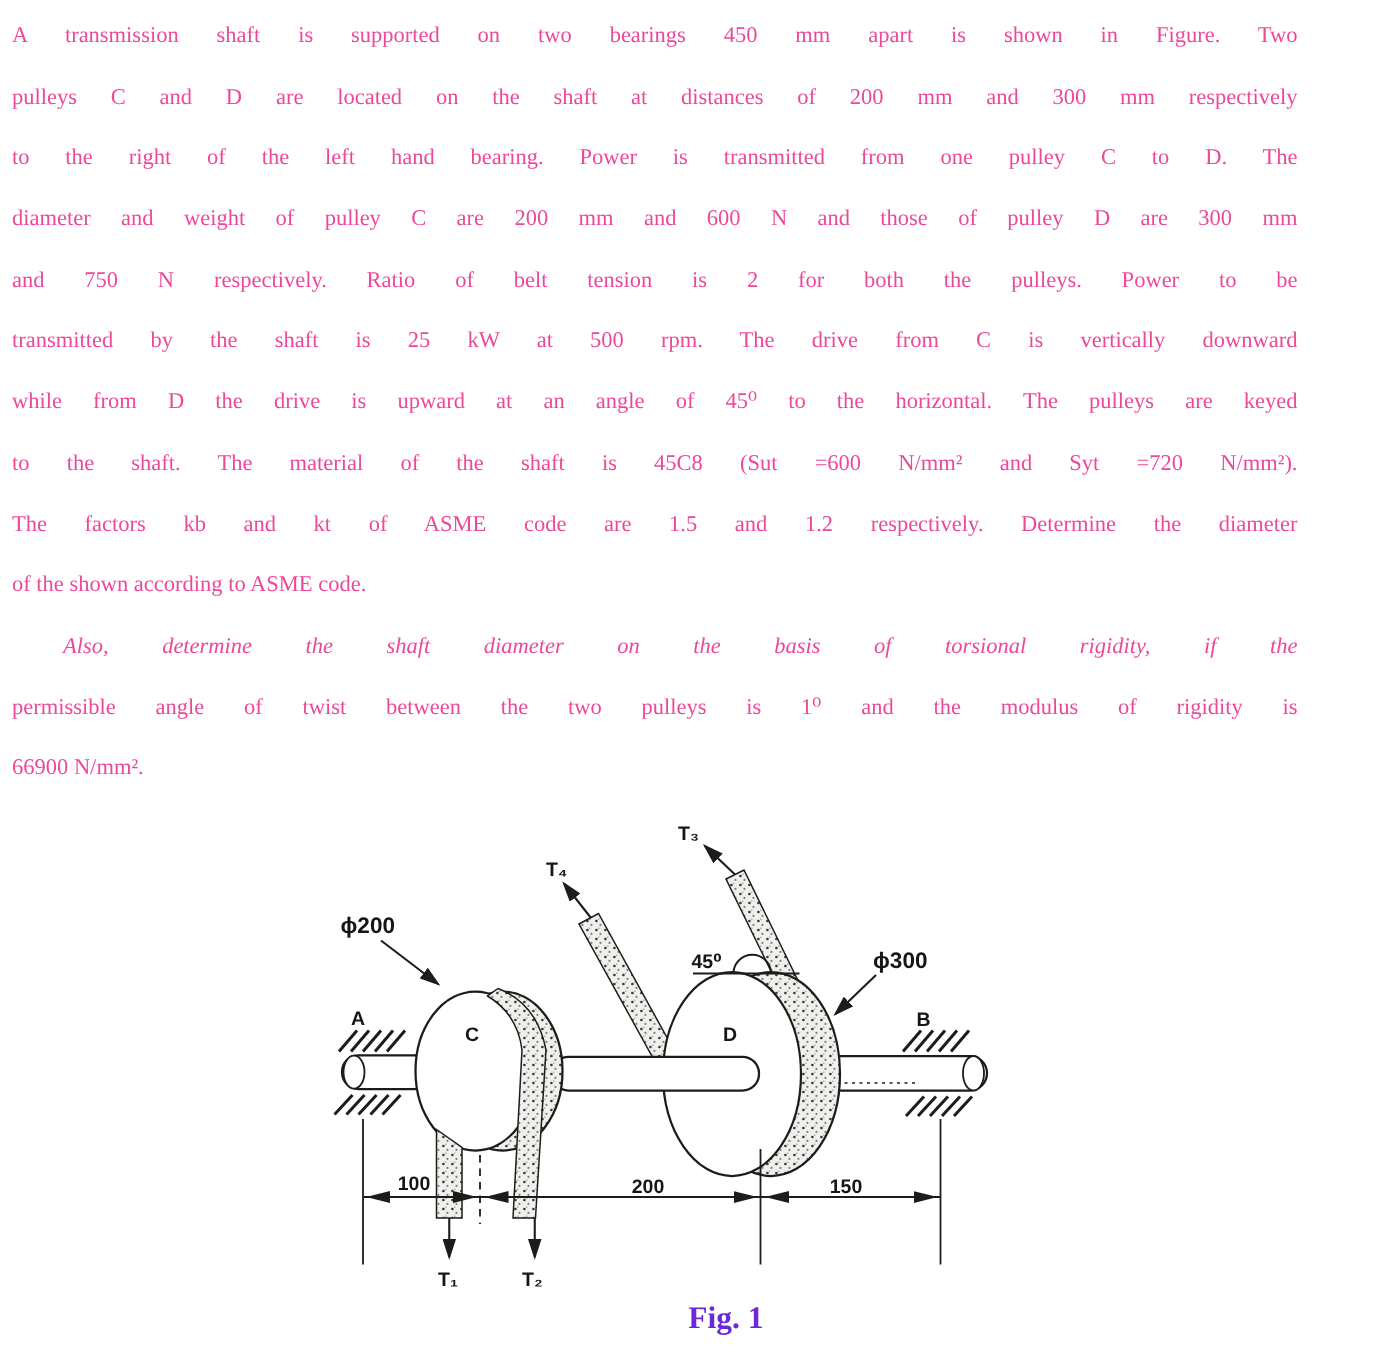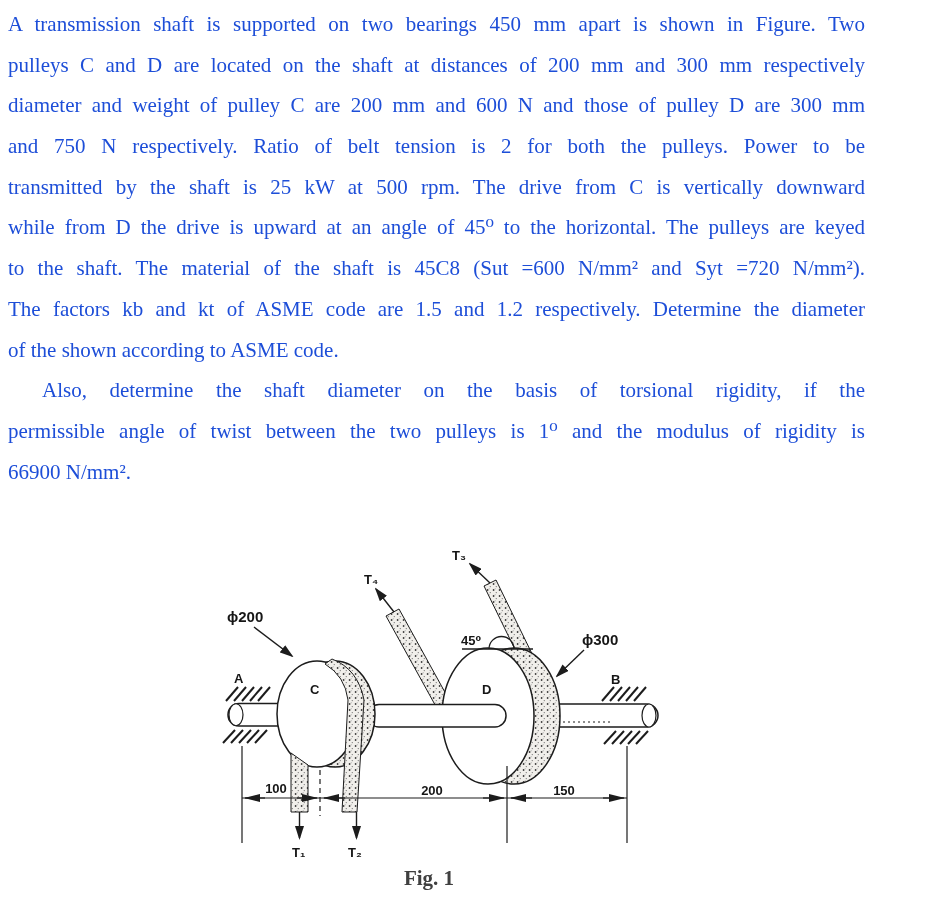--- a/index.html
+++ b/index.html
@@ -3,42 +3,43 @@
 <meta charset="utf-8">
 <style>
   html,body{margin:0;padding:0;}
   body{
     width:929px;height:902px;position:relative;overflow:hidden;
     background:#ffffff;color:#0a0a0a;
     font-family:"Liberation Serif","DejaVu Serif",serif;
   }
   .text-block{position:absolute;left:8px;top:4px;width:857px;}
   .tline{
-    height:40.7px;line-height:40.7px;font-size:21px;
+    height:40.7px;line-height:40.7px;font-size:15px;
     text-align:justify;text-align-last:justify;
-    overflow:hidden;color:#1d4ed8;
+    overflow:hidden;color:#ec4899;
   }
   .tline.para-end{text-align-last:left;}
-  .tline.indent{text-indent:34px;}
+  .tline.indent{text-indent:34px;font-style:italic;}
   .fig-svg{position:absolute;left:0;top:528px;}
   .fig-caption{
     position:absolute;left:349px;top:866px;width:160px;
-    text-align:center;font-weight:bold;font-size:21px;color:#404040;
+    text-align:right;font-weight:bold;font-size:21px;color:#6d28d9;
   }
   .ink{stroke:#1c1c1c;fill:none;}
   .flabel{font:600 13px "Liberation Sans","DejaVu Sans",sans-serif;fill:#161616;}
   .fdia{font:600 15px "Liberation Sans","DejaVu Sans",sans-serif;fill:#161616;}
   .fdim{font:600 13px "Liberation Sans","DejaVu Sans",sans-serif;fill:#161616;}
 </style>
 </head>
 <body>
 
 <div class="text-block">
   <div class="tline">A transmission shaft is supported on two bearings 450 mm apart is shown in Figure. Two</div>
   <div class="tline">pulleys C and D are located on the shaft at distances of 200 mm and 300 mm respectively</div>
+  <div class="tline">to the right of the left hand bearing. Power is transmitted from one pulley C to D. The</div>
   <div class="tline">diameter and weight of pulley C are 200 mm and 600 N and those of pulley D are 300 mm</div>
   <div class="tline">and 750 N respectively. Ratio of belt tension is 2 for both the pulleys. Power to be</div>
   <div class="tline">transmitted by the shaft is 25 kW at 500 rpm. The drive from C is vertically downward</div>
   <div class="tline">while from D the drive is upward at an angle of 45⁰ to the horizontal. The pulleys are keyed</div>
   <div class="tline">to the shaft. The material of the shaft is 45C8 (Sut =600 N/mm² and Syt =720 N/mm²).</div>
   <div class="tline">The factors kb and kt of ASME code are 1.5 and 1.2 respectively. Determine the diameter</div>
   <div class="tline para-end">of the shown according to ASME code.</div>
   <div class="tline indent">Also, determine the shaft diameter on the basis of torsional rigidity, if the</div>
   <div class="tline">permissible angle of twist between the two pulleys is 1⁰ and the modulus of rigidity is</div>
   <div class="tline para-end">66900 N/mm².</div>

